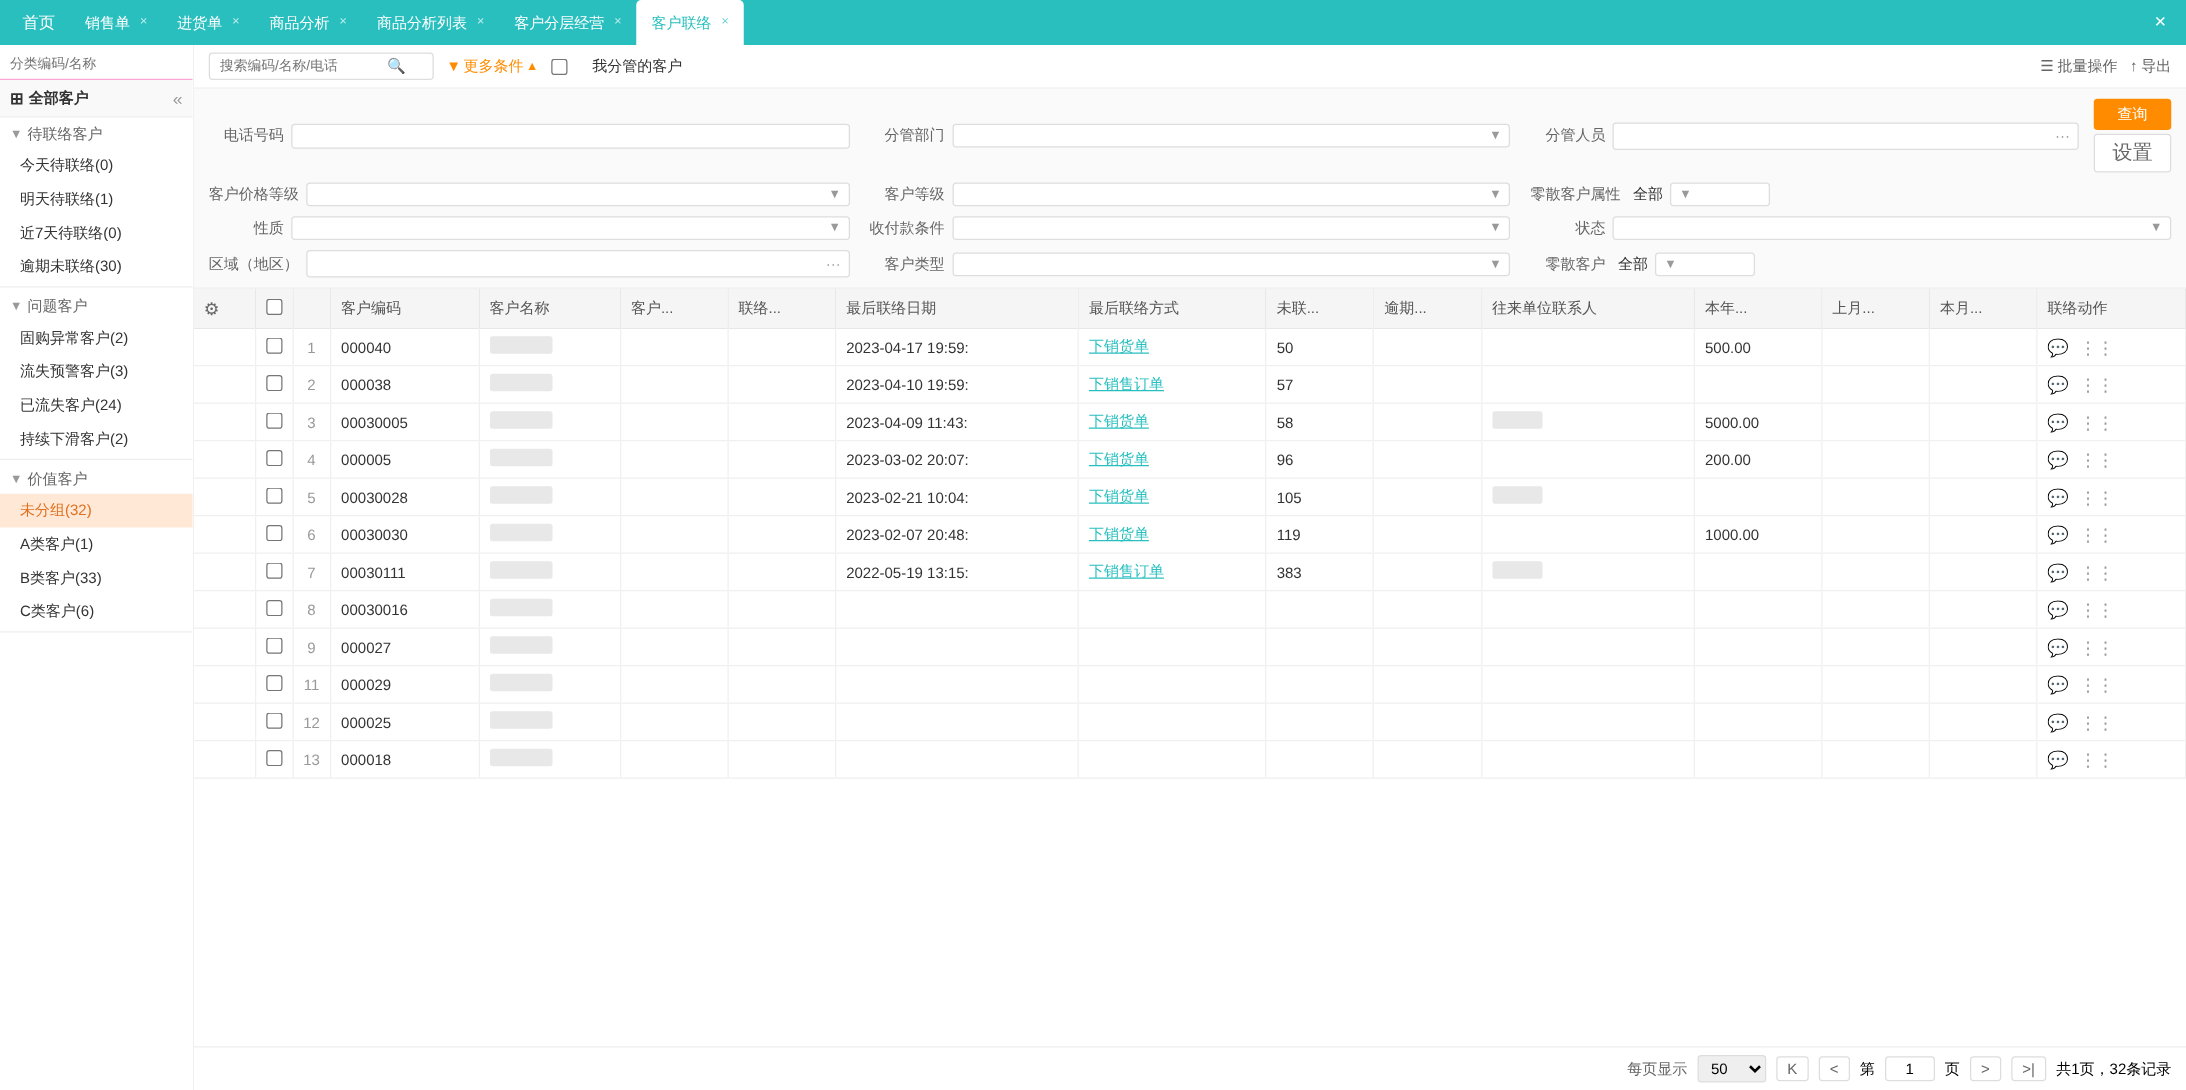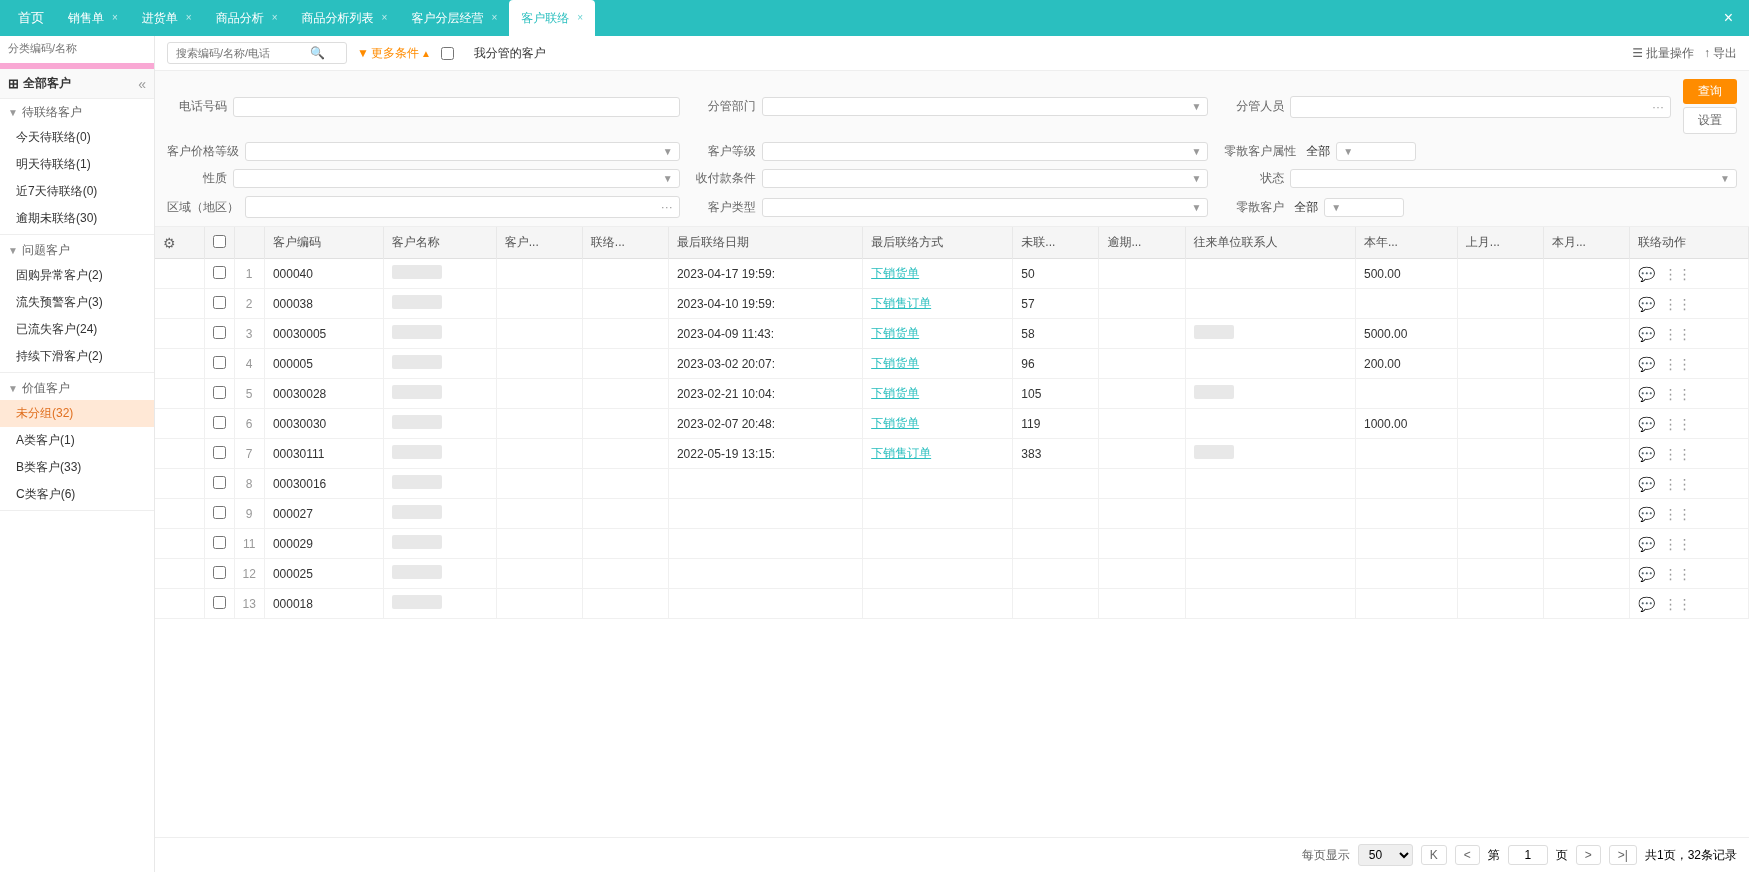--- a/index.html
+++ b/index.html
@@ -61,23 +61,23 @@
       width: 155px;
       background: #fff;
       border-right: 1px solid #e8e8e8;
       display: flex;
       flex-direction: column;
       overflow-y: auto;
       flex-shrink: 0;
     }
     .sidebar-search {
       display: flex;
-      align-items: flex-start;
+      align-items: flex-end;
       padding: 6px 8px;
-      border-bottom: 6px solid #f9a8d4;
+      border-bottom: 1px solid #f9a8d4;
       gap: 4px;
     }
     .sidebar-search input {
       flex: 1;
       border: none;
       outline: none;
       font-size: 11px;
       color: #999;
     }
     .sidebar-search .search-icon {
@@ -229,21 +229,21 @@
       cursor: pointer;
       font-size: 12px;
     }
     .btn-white {
       background: #fff;
       color: #666;
       border: 1px solid #ddd;
       border-radius: 3px;
       padding: 4px 14px;
       cursor: pointer;
-      font-size: 12px;
+      font-size: 16px;
     }
 
     
     .table-wrapper {
       flex: 1;
       overflow: auto;
       position: relative;
     }
     table {
       width: 100%;

